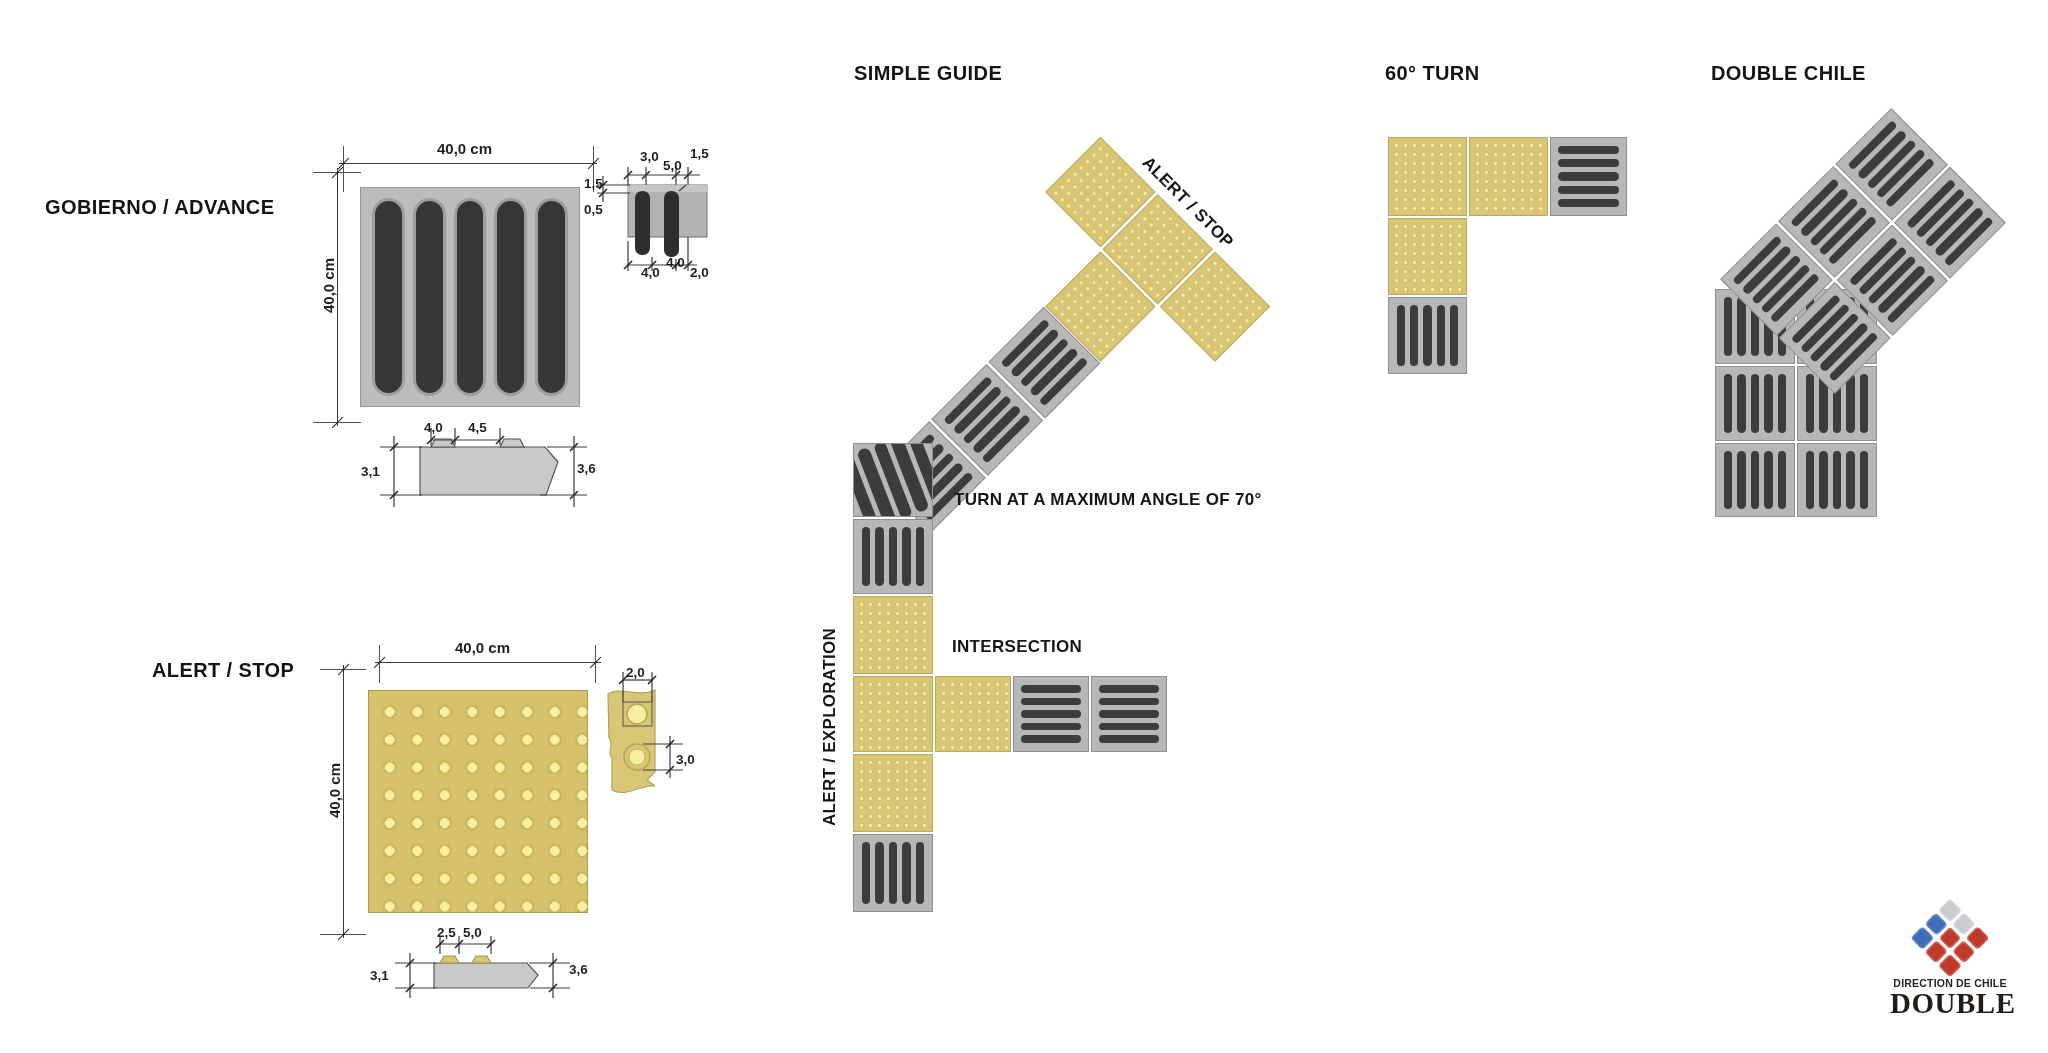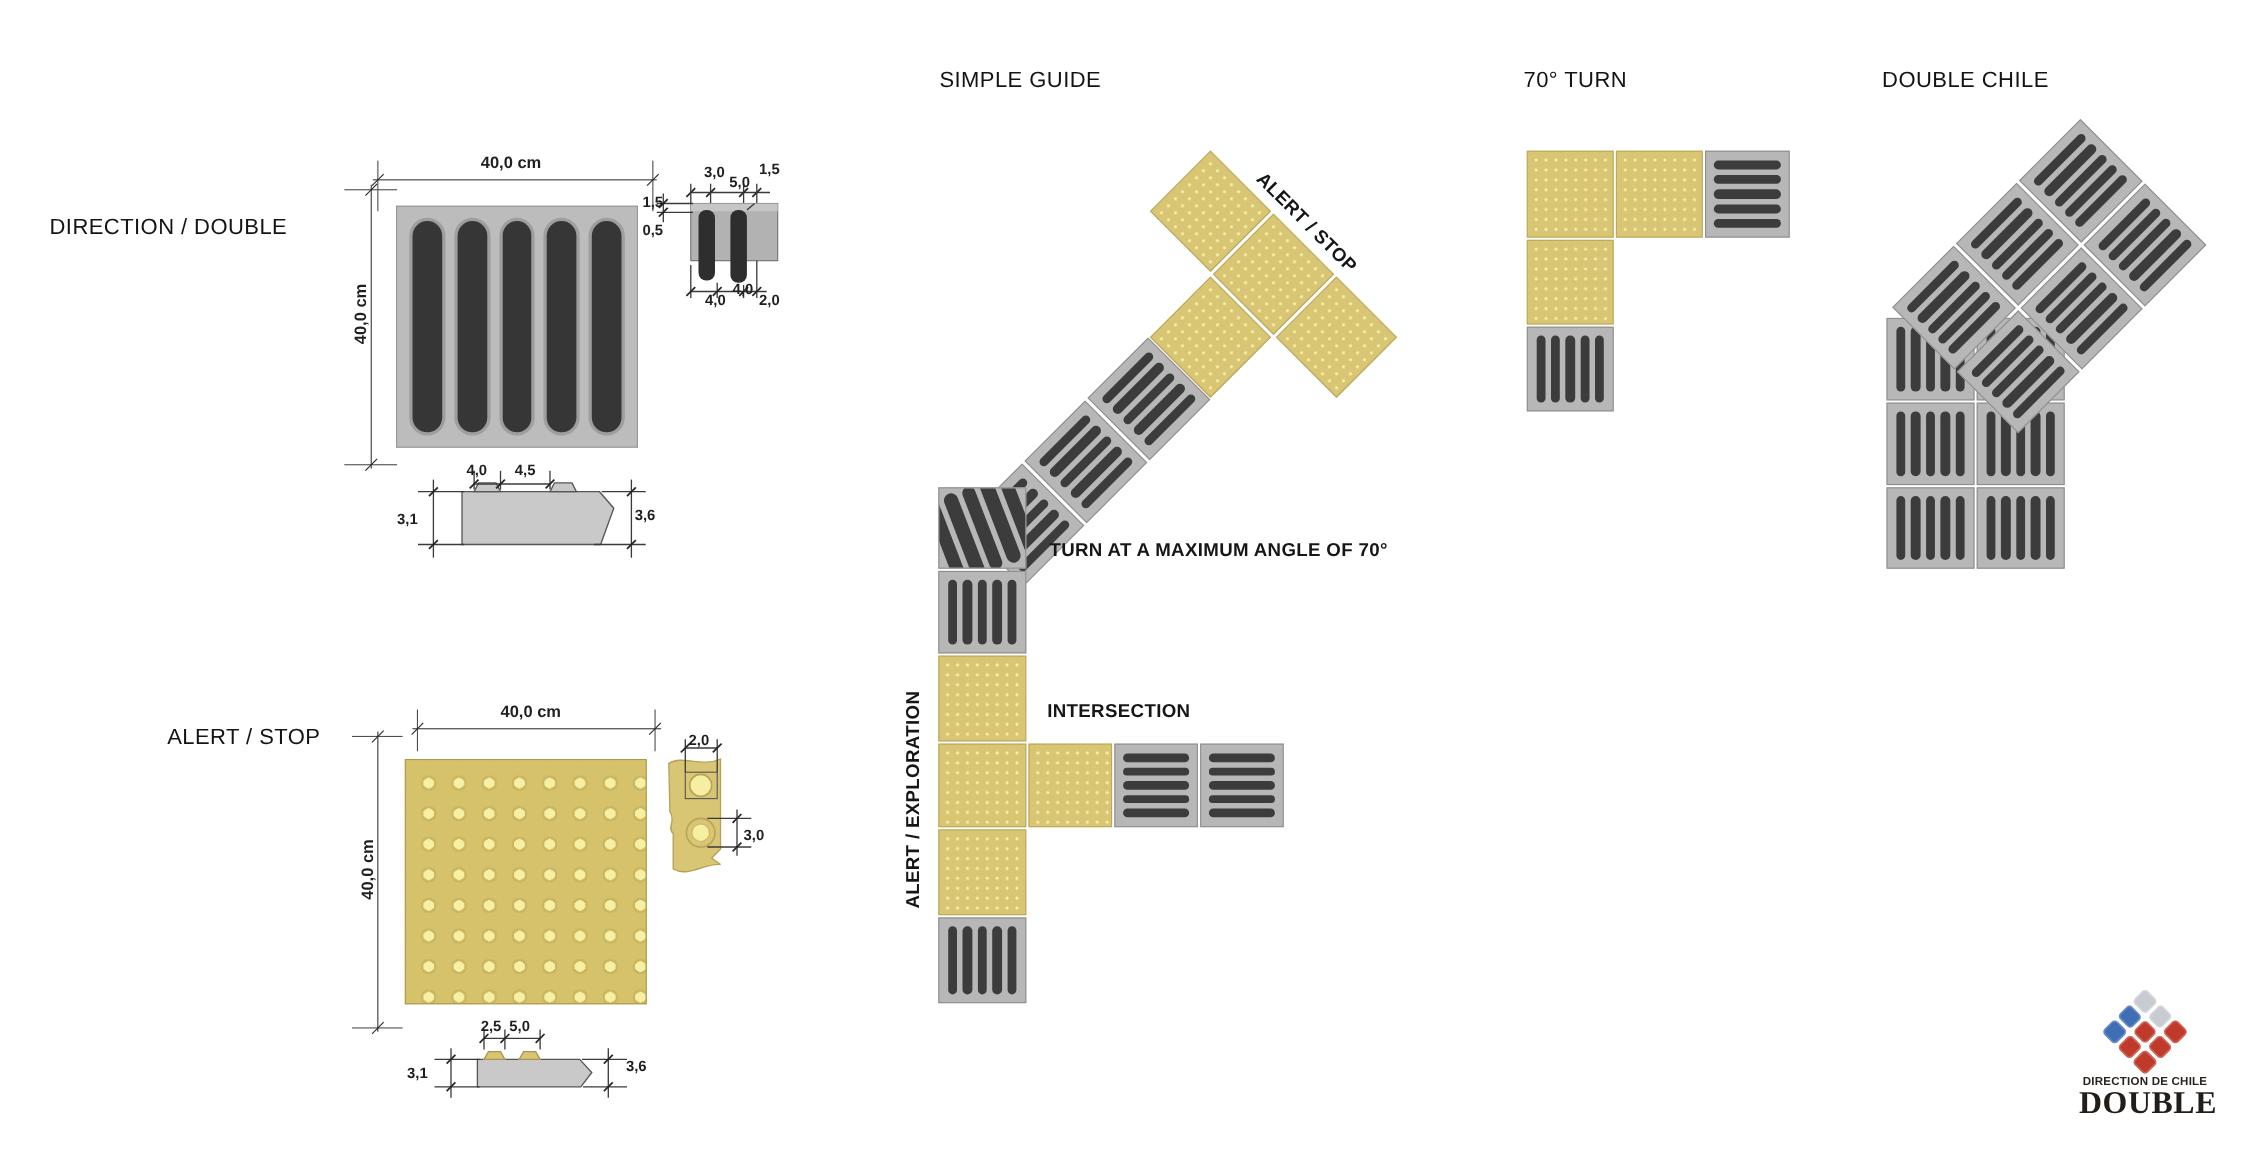--- a/index.html
+++ b/index.html
@@ -1,19 +1,19 @@
 <!DOCTYPE html>
 <html><head>
 <meta charset="utf-8">
 <style>
   html,body{margin:0;padding:0;background:#ffffff;}
   #stage{position:relative;width:2048px;height:1053px;background:#ffffff;overflow:hidden;
          font-family:"Liberation Sans",sans-serif;}
   
-  .h1{position:absolute;font-weight:400;font-size:20px;letter-spacing:.4px;color:#141414;white-space:nowrap;}
+  .h1{position:absolute;font-weight:700;font-size:20px;letter-spacing:.4px;color:#141414;white-space:nowrap;}
   .h2{position:absolute;font-weight:700;font-size:17px;letter-spacing:.3px;color:#161616;white-space:nowrap;}
   .dim{position:absolute;font-weight:600;font-size:13.5px;color:#1f1f1f;white-space:nowrap;}
   .dimlg{position:absolute;font-weight:600;font-size:15px;color:#1f1f1f;white-space:nowrap;}
   .vtext{transform:rotate(-90deg);transform-origin:left top;}
   .rot45{transform:rotate(45deg);transform-origin:left top;}
   
   .dl-h{position:absolute;height:0;border-top:1.4px solid #3a3a3a;}
   .dl-v{position:absolute;width:0;border-left:1.4px solid #3a3a3a;}
   .ext-v{position:absolute;width:0;border-left:1px solid #4f4f4f;}
   .ext-h{position:absolute;height:0;border-top:1px solid #4f4f4f;}
@@ -60,21 +60,21 @@
   svg{position:absolute;overflow:visible;}
   svg line,svg path.ln{stroke:#3a3a3a;stroke-width:1.2;fill:none;}
   svg .tk{stroke:#262626;stroke-width:1.6;}
 </style>
 </head>
 <body>
 
 <div id="stage">
 
   <div>
-    <span class="h1" style="left:45px;top:196px;">DIRECTION / DOUBLE</span>
+    <span class="h1" style="left:45px;top:196px;">GOBIERNO / ADVANCE</span>
 
     <div class="tile big-dir" style="left:360px;top:187px;width:220px;height:220px;">
       <i></i>
         <i></i>
         <i></i>
         <i></i>
         <i></i>
     </div>
 
     <div class="ext-v" style="left:343px;top:146px;height:46px;"></div>
@@ -302,21 +302,21 @@
         <i></i>
         <i></i>
       </div>
 
     <span class="h2" style="left:954px;top:490px;">TURN AT A MAXIMUM ANGLE OF 70°</span>
     <span class="h2" style="left:952px;top:637px;">INTERSECTION</span>
     <span class="h2 vtext" style="left:820px;top:826px;">ALERT / EXPLORATION</span>
   </div>
 
   <div>
-    <span class="h1" style="left:1385px;top:62px;">70° TURN</span>
+    <span class="h1" style="left:1385px;top:62px;">60° TURN</span>
     <div class="tile t-alert" style="left:1388px;top:137px;width:79px;height:79px;"></div>
     <div class="tile t-alert" style="left:1469px;top:137px;width:79px;height:79px;"></div>
     <div class="tile t-dir h" style="left:1550px;top:137px;width:77px;height:79px;">
         <i></i>
         <i></i>
         <i></i>
         <i></i>
         <i></i>
       </div>
     <div class="tile t-alert" style="left:1388px;top:218px;width:79px;height:77px;"></div>

